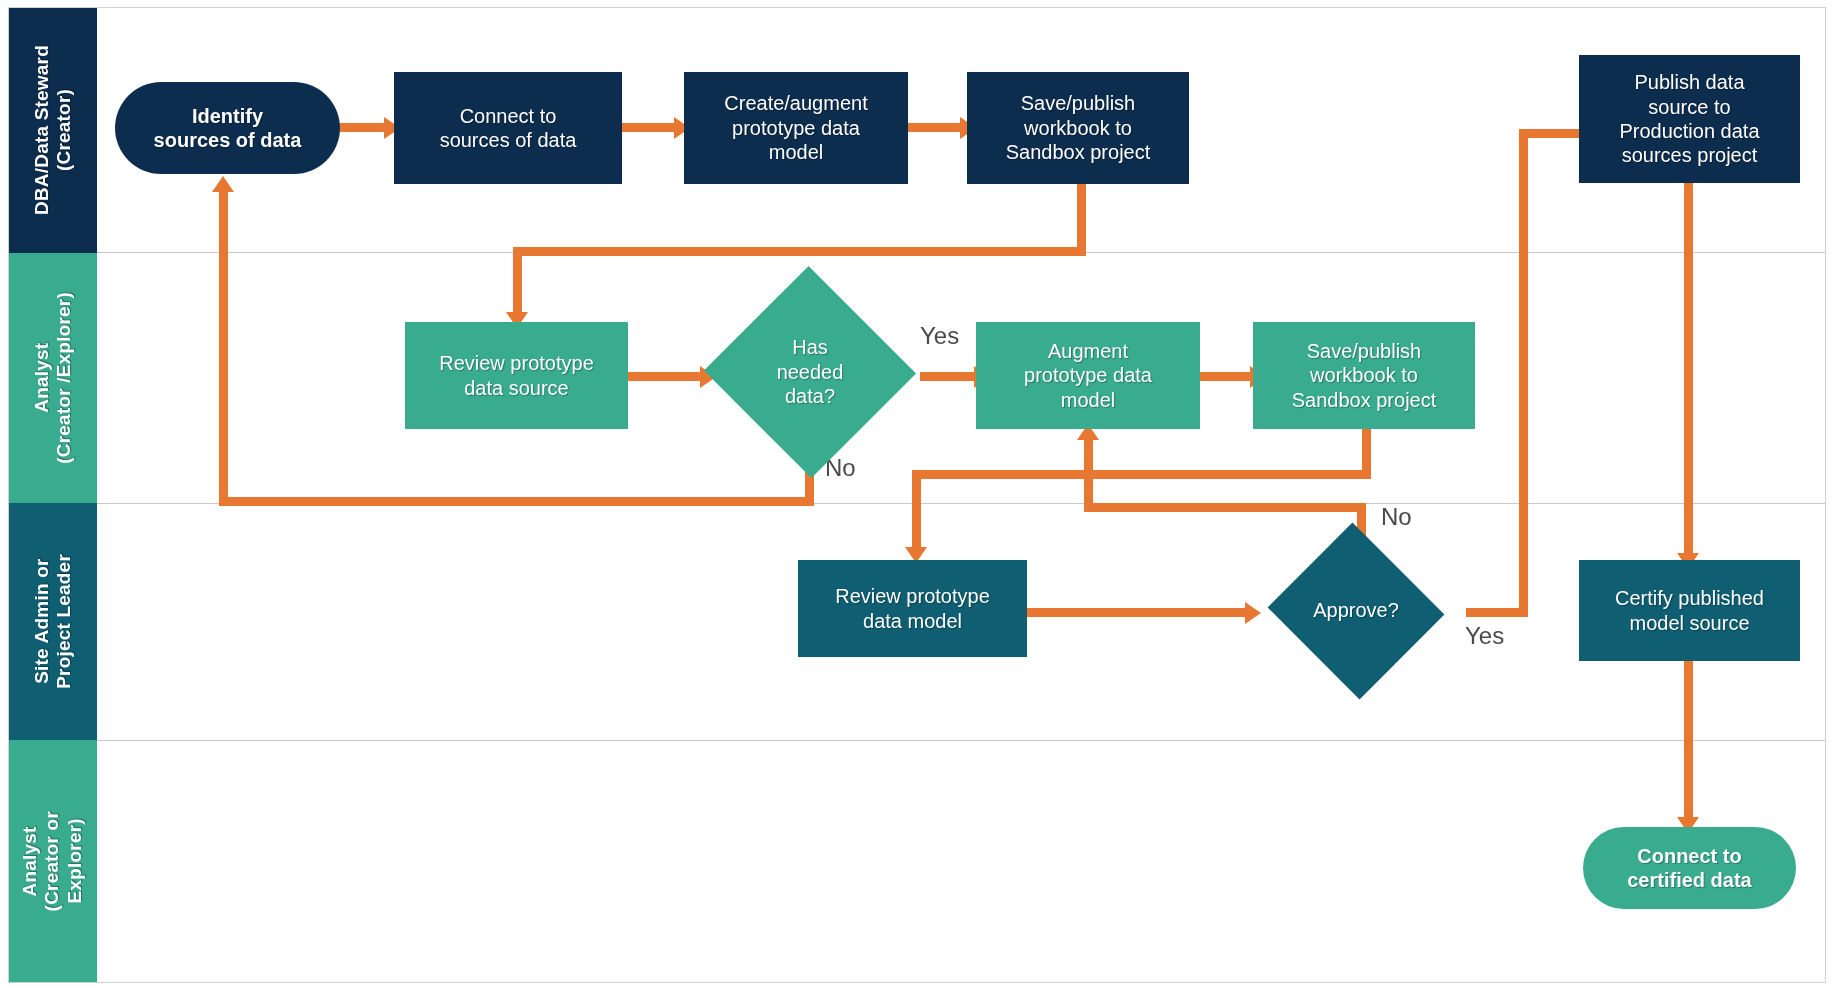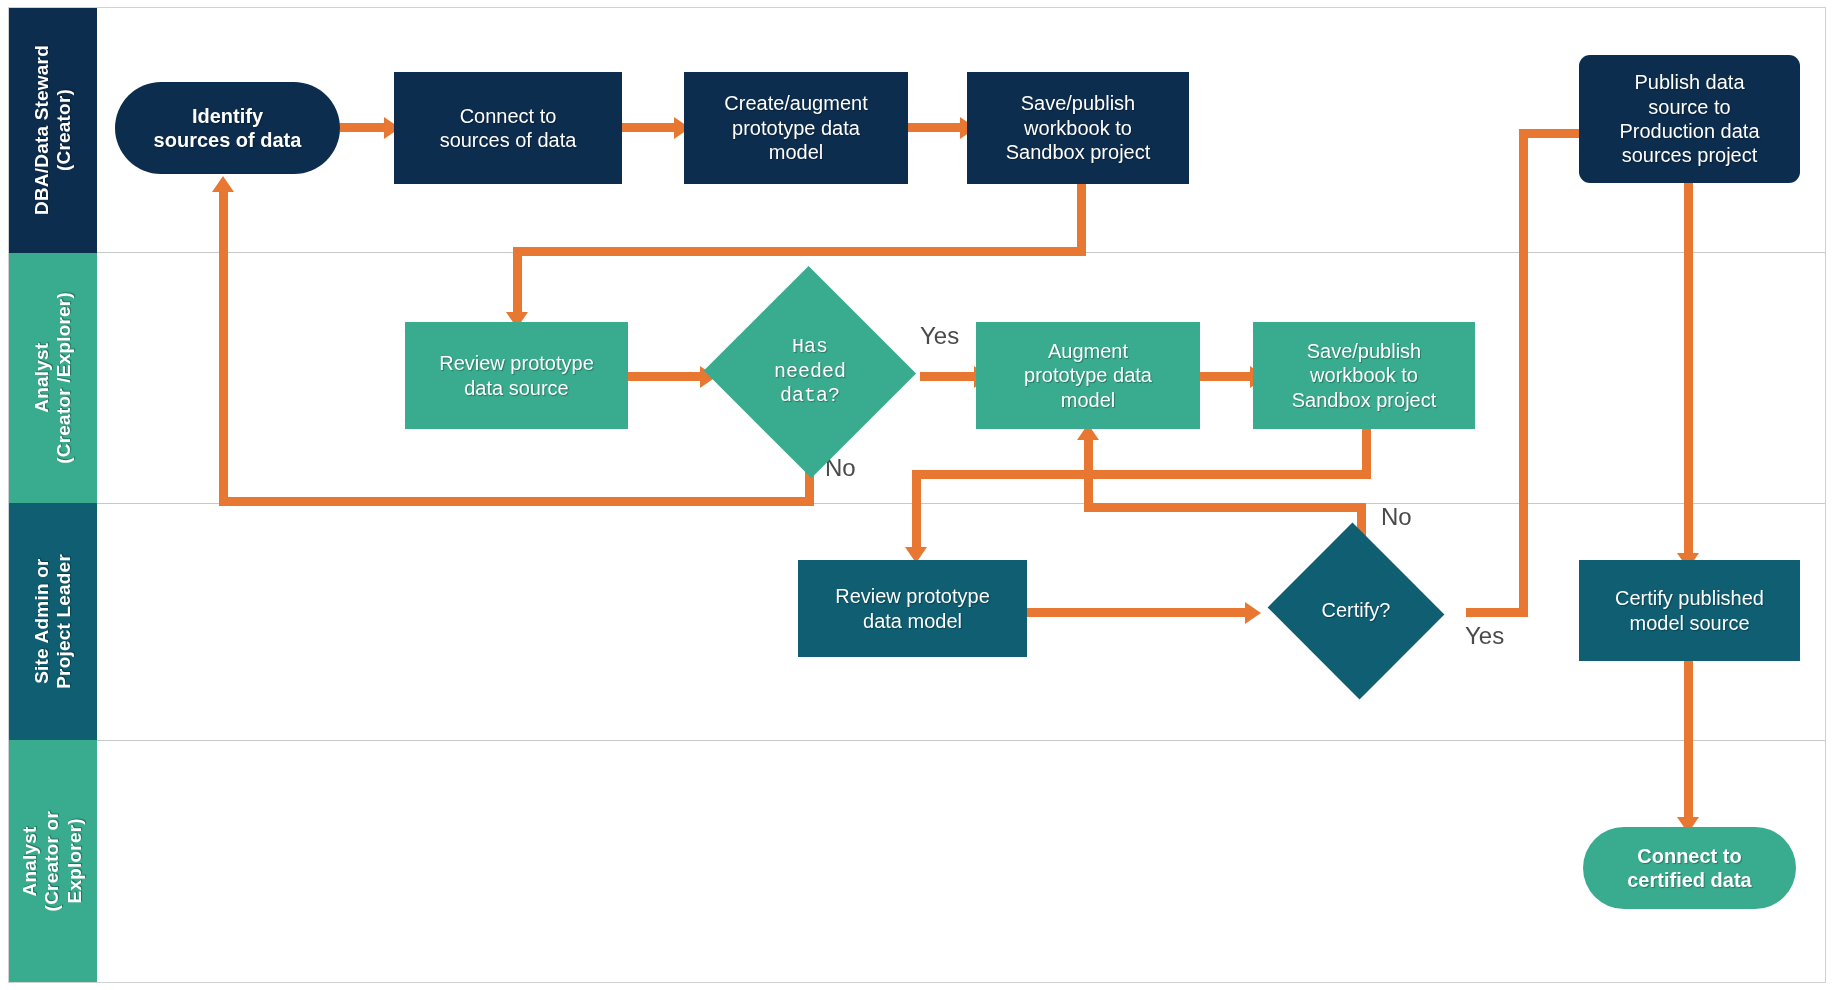--- a/index.html
+++ b/index.html
@@ -136,49 +136,49 @@
 sources of data</div>
 
   <div class="node navy" style="left:684px;top:72px;width:224px;height:112px;">Create/augment
 prototype data
 model</div>
 
   <div class="node navy" style="left:967px;top:72px;width:222px;height:112px;">Save/publish
 workbook to
 Sandbox project</div>
 
-  <div class="node navy" style="left:1579px;top:55px;width:221px;height:128px;border-radius:11px;">Publish data
+  <div class="node navy" style="left:1579px;top:55px;width:221px;height:128px;">Publish data
 source  to
 Production data
 sources project</div>
 
   <div class="node green" style="left:405px;top:322px;width:223px;height:107px;">Review prototype
 data source</div>
 
-  <div class="diamond" style="left:700px;top:290px;width:220px;height:164px;font-family:Liberation Mono, monospace;">
+  <div class="diamond" style="left:700px;top:290px;width:220px;height:164px;">
     <div class="dshape green" style="left:34px;top:8px;width:152px;height:148px;"></div>
     <div class="dlabel">Has
 needed
 data?</div>
   </div>
 
   <div class="node green" style="left:976px;top:322px;width:224px;height:107px;">Augment
 prototype data
 model</div>
 
   <div class="node green" style="left:1253px;top:322px;width:222px;height:107px;">Save/publish
 workbook to
 Sandbox project</div>
 
   <div class="node teal" style="left:798px;top:560px;width:229px;height:97px;">Review prototype
 data model</div>
 
   <div class="diamond" style="left:1245px;top:528px;width:222px;height:164px;">
     <div class="dshape teal" style="left:46px;top:23px;width:130px;height:120px;"></div>
-    <div class="dlabel">Certify?</div>
+    <div class="dlabel">Approve?</div>
   </div>
 
   <div class="node teal" style="left:1579px;top:560px;width:221px;height:101px;">Certify published
 model source</div>
 
   <div class="node green pill" style="left:1583px;top:827px;width:213px;height:82px;">Connect to
 certified data</div>
 </div>
 
 </body></html>

